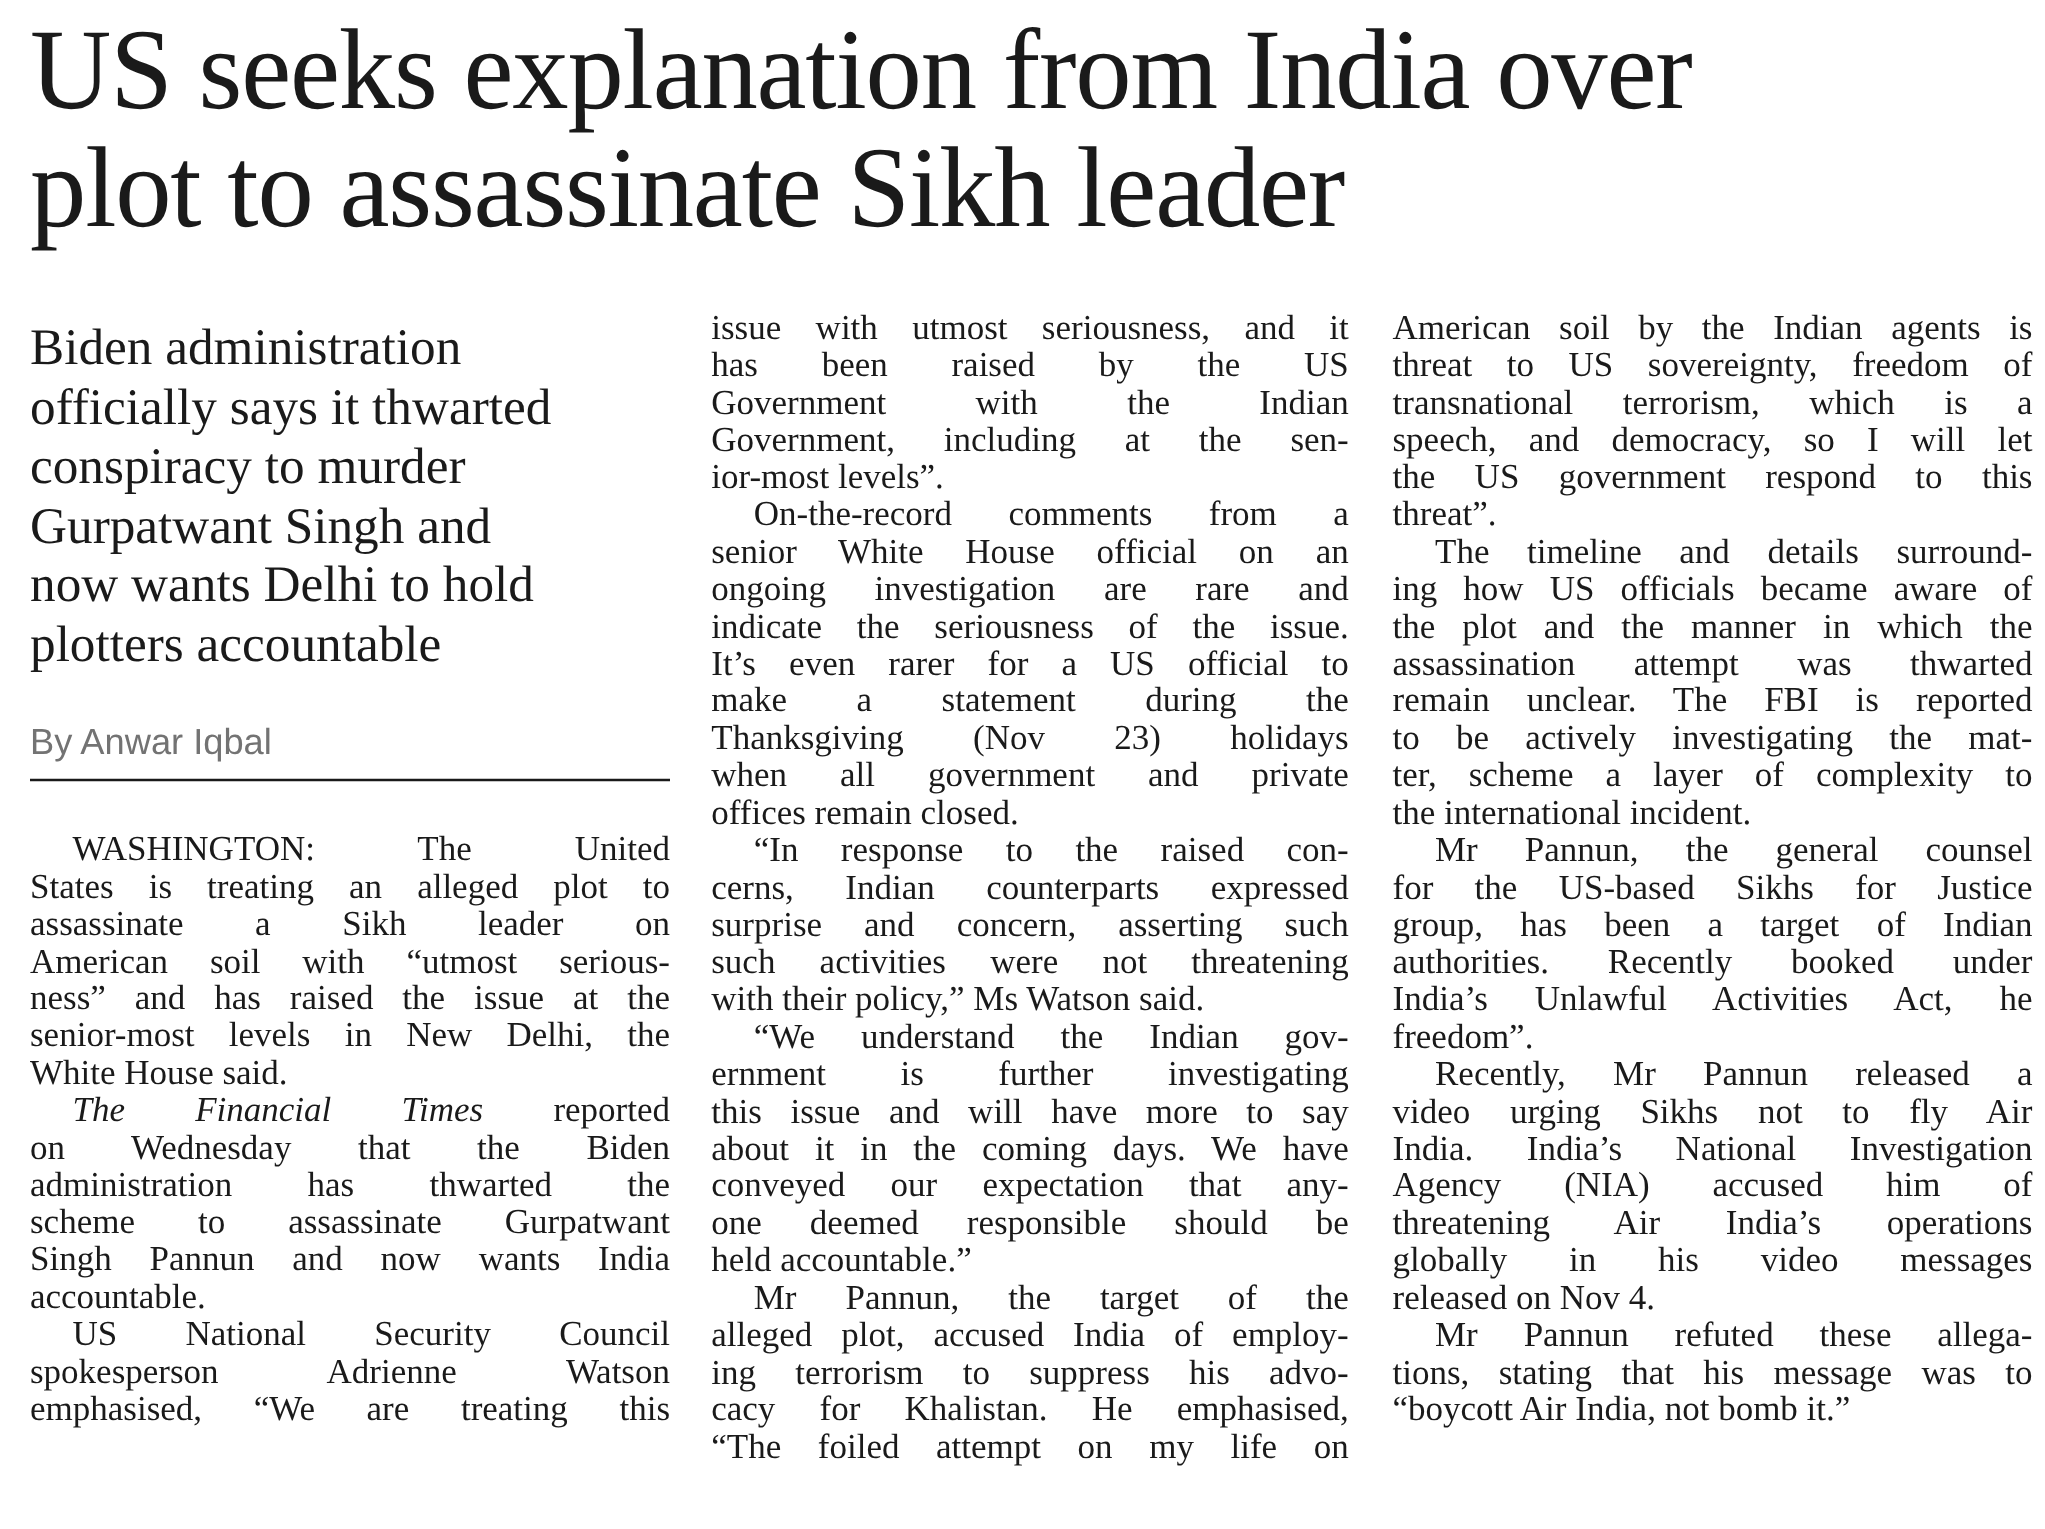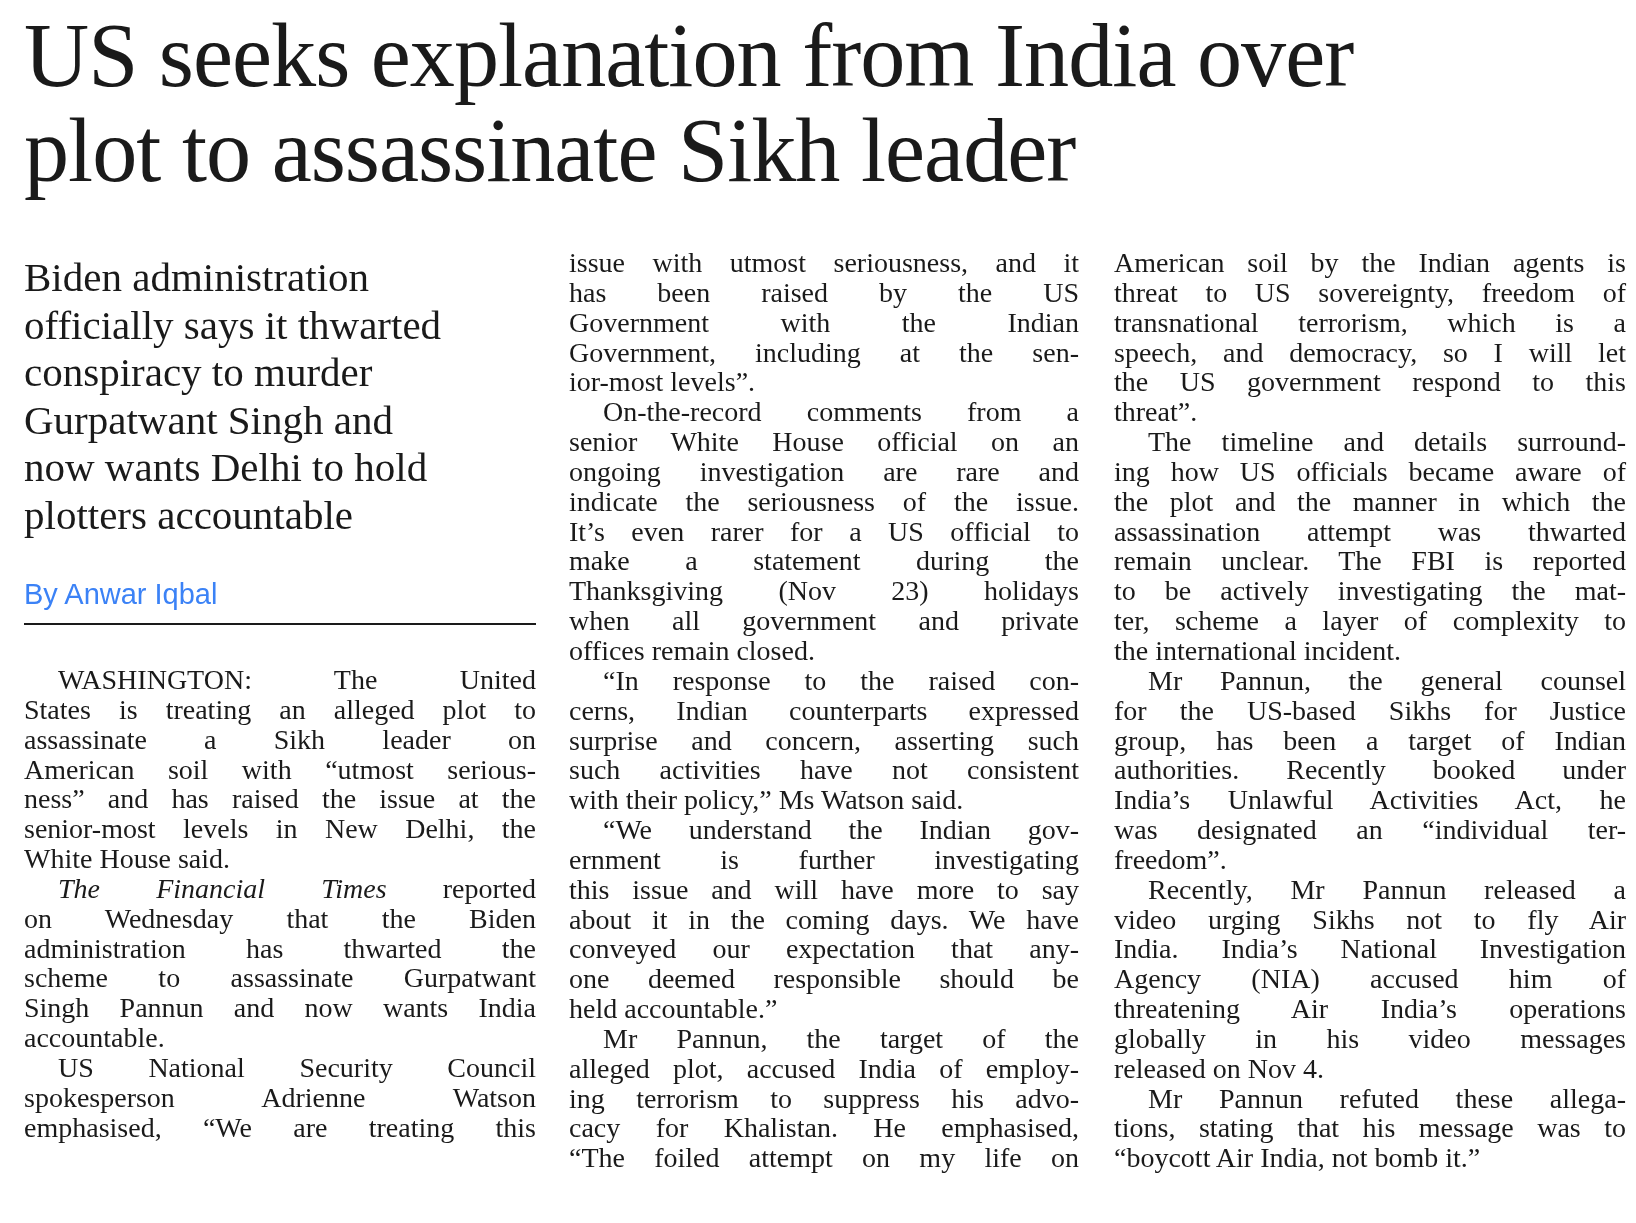--- a/index.html
+++ b/index.html
@@ -22,21 +22,21 @@
     .col3 { left: 1114px; width: 512px; }
     .deck {
       font-family: "Liberation Serif", "DejaVu Serif", serif;
       font-size: 41px; line-height: 47.5px; margin: 6px 0 0 0; font-weight: normal;
       color: #1a1a1a;
     }
     .deck .dl { display: block; white-space: nowrap; }
     .byline {
       font-family: "Liberation Sans", "DejaVu Sans", sans-serif;
       font-size: 29px; line-height: 34px; margin-top: 38px; padding-bottom: 12px;
-      border-bottom: 2px solid #1a1a1a; color: #3b82f6;
+      border-bottom: 2px solid #1a1a1a; color: #737373;
     }
     .body-text { margin-top: 40px; }
     .col2 .body-text, .col3 .body-text { margin-top: 0; }
     .ln {
       display: block; text-align: justify; text-align-last: justify;
       white-space: nowrap; height: 29.85px; overflow: visible;
     }
     .ln.last { text-align-last: left; }
     .ln.indent { padding-left: 34px; }
     .ln span.it { font-style: italic; }
@@ -104,21 +104,21 @@
       <span class="ln">It’s even rarer for a US official to</span>
       <span class="ln">make a statement during the</span>
       <span class="ln">Thanksgiving (Nov 23) holidays</span>
       <span class="ln">when all government and private</span>
       <span class="ln last">offices remain closed.</span>
     </div>
     <div class="para">
       <span class="ln indent">“In response to the raised con-</span>
       <span class="ln">cerns, Indian counterparts expressed</span>
       <span class="ln">surprise and concern, asserting such</span>
-      <span class="ln">such activities have not consistent</span>
+      <span class="ln">such activities were not threatening</span>
       <span class="ln last">with their policy,” Ms Watson said.</span>
     </div>
     <div class="para">
       <span class="ln indent">“We understand the Indian gov-</span>
       <span class="ln">ernment is further investigating</span>
       <span class="ln">this issue and will have more to say</span>
       <span class="ln">about it in the coming days. We have</span>
       <span class="ln">conveyed our expectation that any-</span>
       <span class="ln">one deemed responsible should be</span>
       <span class="ln last">held accountable.”</span>
@@ -152,21 +152,20 @@
       <span class="ln">to be actively investigating the mat-</span>
       <span class="ln">ter, scheme a layer of complexity to</span>
       <span class="ln last">the international incident.</span>
     </div>
     <div class="para">
       <span class="ln indent">Mr Pannun, the general counsel</span>
       <span class="ln">for the US-based Sikhs for Justice</span>
       <span class="ln">group, has been a target of Indian</span>
       <span class="ln">authorities. Recently booked under</span>
       <span class="ln">India’s Unlawful Activities Act, he</span>
-      <span class="ln">was designated an “individual ter-</span>
       <span class="ln last">freedom”.</span>
     </div>
     <div class="para">
       <span class="ln indent">Recently, Mr Pannun released a</span>
       <span class="ln">video urging Sikhs not to fly Air</span>
       <span class="ln">India. India’s National Investigation</span>
       <span class="ln">Agency (NIA) accused him of</span>
       <span class="ln">threatening Air India’s operations</span>
       <span class="ln">globally in his video messages</span>
       <span class="ln last">released on Nov 4.</span>

